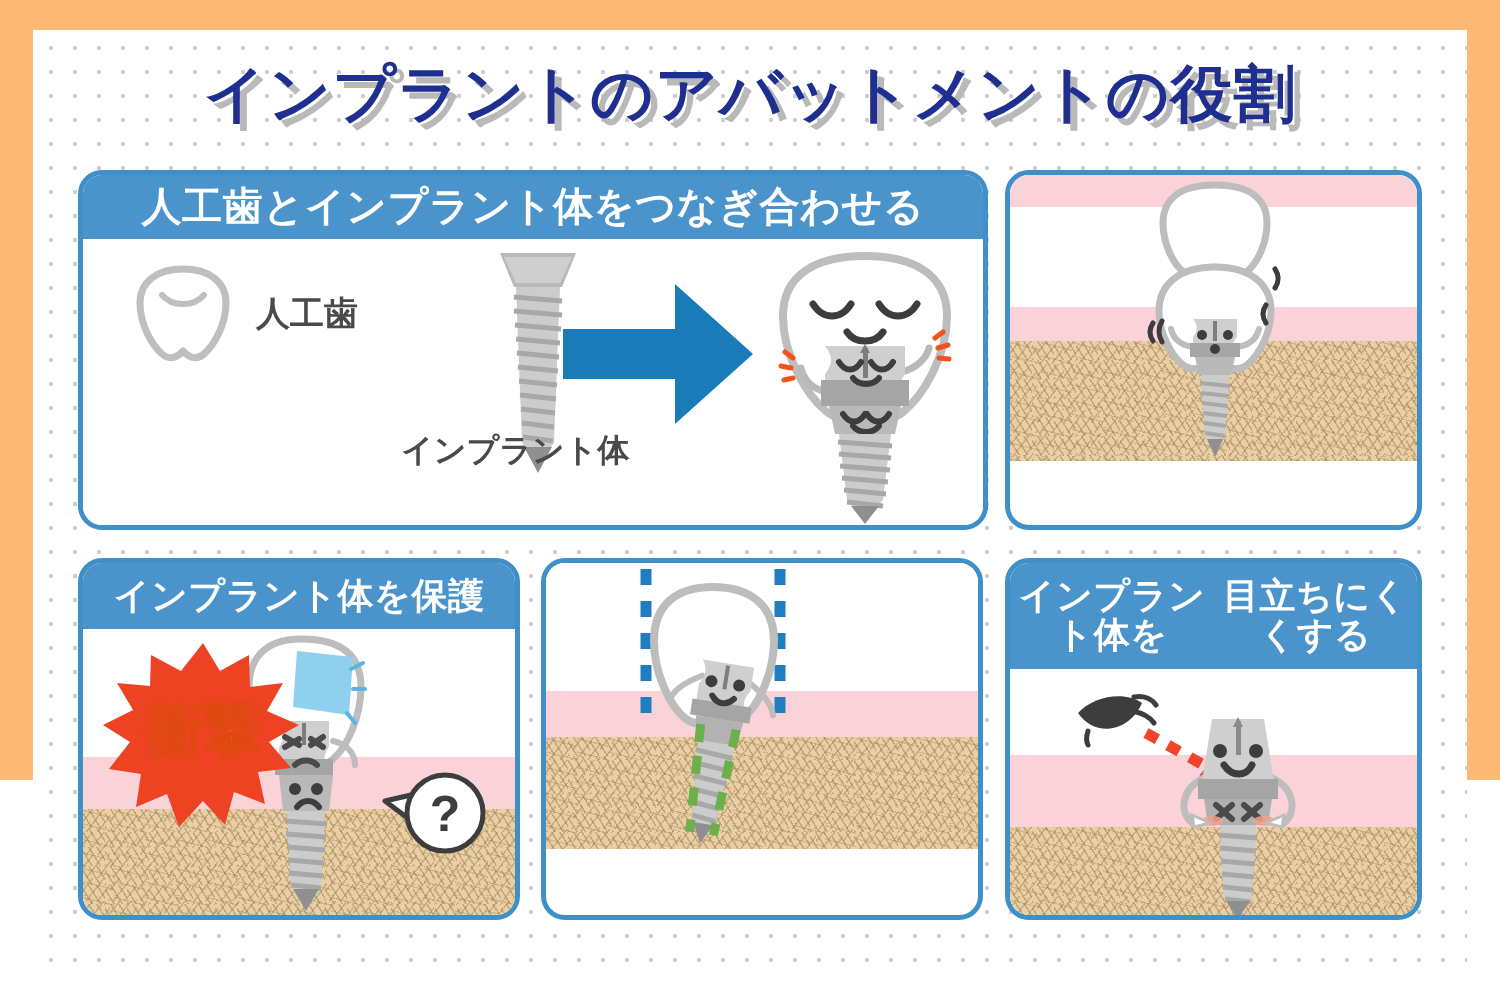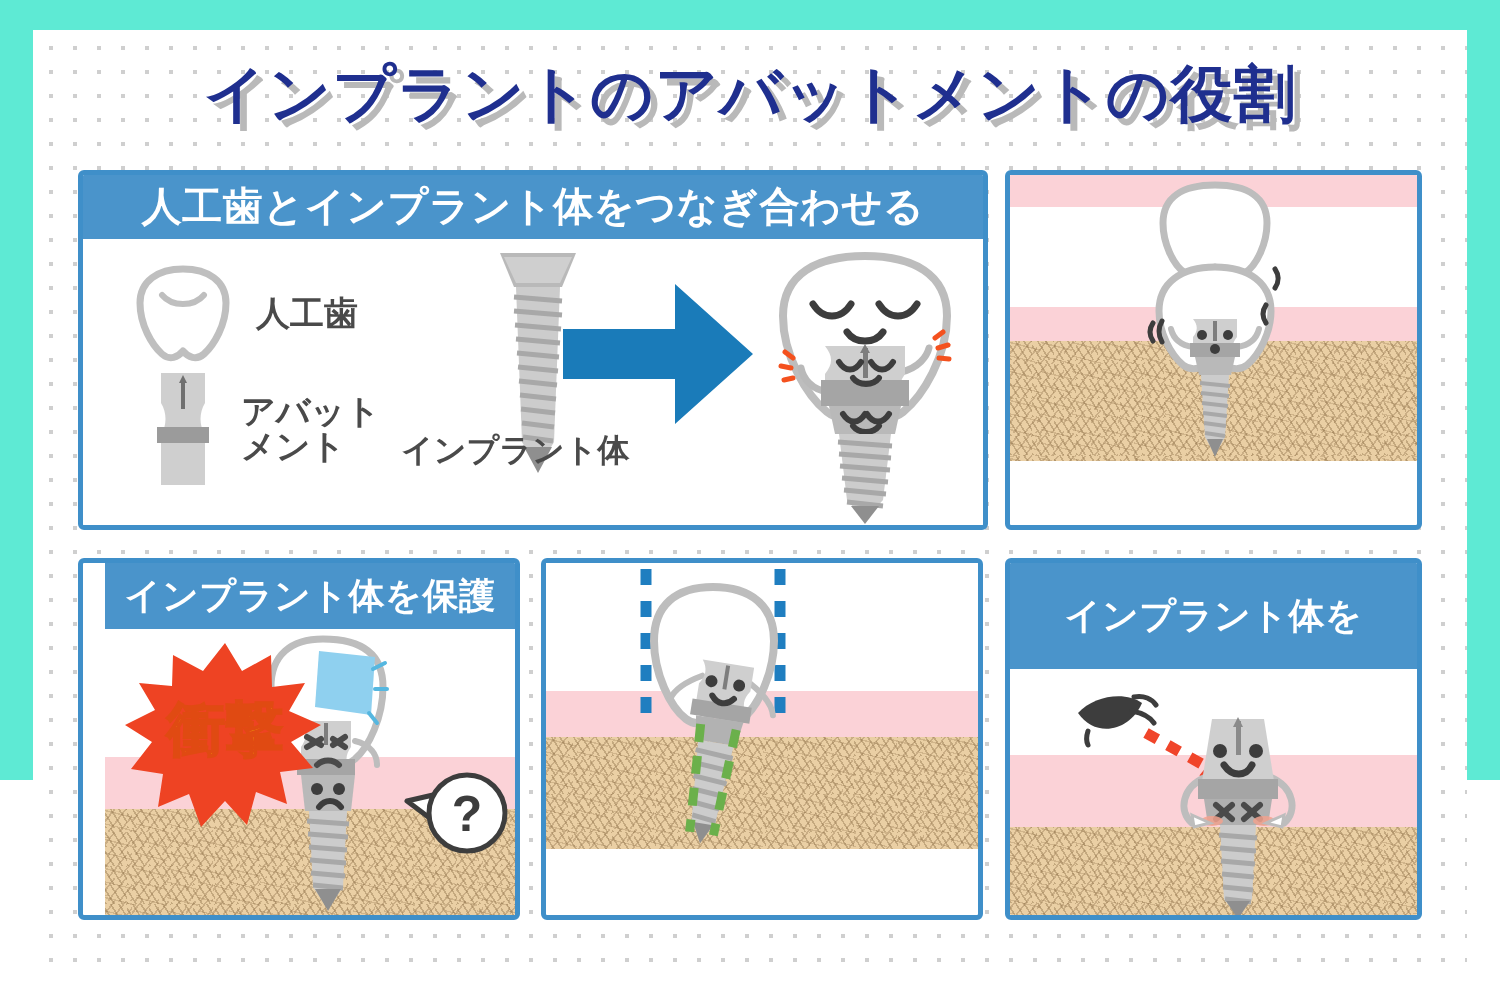--- a/index.html
+++ b/index.html
@@ -4,21 +4,21 @@
 <style>
   * { box-sizing: border-box; margin: 0; padding: 0; }
   html, body {
     width: 1500px; height: 1000px;
     font-family: "Liberation Sans", "DejaVu Sans", sans-serif;
     overflow: hidden;
   }
   #root {
     position: relative;
     width: 1500px; height: 780px;
-    background: #5eead4;
+    background: #fdba74;
   }
   
   #canvas {
     position: absolute;
     left: 33px; top: 30px;
     width: 1434px; height: 940px;
     background-color: #ffffff;
     background-image: radial-gradient(circle, #cfcfcf 2.2px, transparent 2.4px);
     background-size: 24px 24px;
     background-position: 6px 6px;
@@ -33,21 +33,21 @@
     font-weight: 700;
     letter-spacing: 1px;
     color: #1f2f8f;
     text-shadow: 7px 7px 0 #b9b9b9;
     white-space: nowrap;
   }
   
   .panel {
     position: absolute;
     border: 5px solid #3f8fc9;
-    border-radius: 6px;
+    border-radius: 24px;
     background: #ffffff;
     overflow: hidden;
   }
   .panel-head {
     background: #4a94cb;
     color: #ffffff;
     font-weight: 700;
     text-align: center;
     display: flex;
     align-items: center;
@@ -58,21 +58,21 @@
   .panel-body { position: relative; width: 100%; background: #fff; }
 
   #p1 { left: 45px;  top: 140px; width: 910px;  height: 360px; }
   #p1 .panel-head { height: 64px; font-size: 40px; }
   #p1 .panel-body { height: 286px; }
 
   #p2 { left: 972px; top: 140px; width: 417px; height: 360px; }
   #p2 .panel-head { height: 64px; font-size: 36px; }
   #p2 .panel-body { height: 286px; }
 
-  #p3 { left: 45px;  top: 528px; width: 442px; height: 362px; padding-left: 22px; }
+  #p3 { left: 45px;  top: 528px; width: 442px; height: 362px; }
   #p3 .panel-head { height: 66px; font-size: 36px; }
   #p3 .panel-body { height: 286px; }
 
   #p4 { left: 508px; top: 528px; width: 442px; height: 362px; }
   #p4 .panel-head { height: 66px; font-size: 36px; }
   #p4 .panel-body { height: 286px; }
 
   #p5 { left: 972px; top: 528px; width: 417px; height: 362px; }
   #p5 .panel-head { height: 106px; font-size: 36px; flex-direction: row; }
   #p5 .panel-body { height: 246px; }
@@ -119,30 +119,20 @@
       <div class="panel-body">
 
         <div class="legend-row" style="left:45px; top:20px;">
           <svg width="110" height="110" viewBox="0 0 110 110">
             <path d="M55 10 C30 10 12 22 12 44 C12 66 24 86 34 95 C42 102 50 98 55 92 C60 98 68 102 76 95 C86 86 98 66 98 44 C98 22 80 10 55 10 Z" fill="none" stroke="#bfbfbf" stroke-width="7" stroke-linejoin="round"></path>
             <path d="M34 36 C44 48 66 48 76 36" fill="none" stroke="#bfbfbf" stroke-width="6" stroke-linecap="round"></path>
           </svg>
           <div class="legend-label">人工歯</div>
         </div>
 
-        <div class="legend-row" style="left:60px; top:130px;">
-          <svg width="80" height="120" viewBox="0 0 80 120">
-            <path d="M18 4 H62 L62 34 C56 44 56 56 62 66 L62 116 H18 L18 66 C24 56 24 44 18 34 Z" fill="#cfcfcf"></path>
-            <rect x="14" y="58" width="52" height="16" fill="#9b9b9b"></rect>
-            <rect x="38" y="10" width="4" height="30" fill="#707070"></rect>
-            <path d="M36 14 L40 6 L44 14 Z" fill="#707070"></path>
-          </svg>
-          <div class="legend-label">アバット
-メント</div>
-        </div>
 
         <svg class="abs" style="left:395px; top:8px;" width="120" height="235" viewBox="0 0 120 235">
           <path d="M22 6 H98 L84 40 H36 Z" fill="#b9b9b9"></path>
           <path d="M26 10 H94 L82 36 H38 Z" fill="#cfcfcf"></path>
           <path d="M38 40 H82 L76 195 L60 222 L44 195 Z" fill="#cccccc"></path>
           <g stroke="#a8a8a8" stroke-width="5">
             <line x1="36" y1="50" x2="84" y2="54"></line>
             <line x1="36" y1="64" x2="84" y2="68"></line>
             <line x1="37" y1="78" x2="83" y2="82"></line>
             <line x1="38" y1="92" x2="82" y2="96"></line>
@@ -352,20 +342,21 @@
             <path d="M78 160 L84 268" fill="none" stroke="#6bb04b" stroke-width="9" stroke-dasharray="18 14"></path>
             <path d="M114 160 L108 268" fill="none" stroke="#6bb04b" stroke-width="9" stroke-dasharray="18 14"></path>
           </g>
         </svg>
       </div>
     </div>
 
     <div class="panel" id="p5">
       <div class="panel-head">
         <span>インプラント体を</span>
+        <span>目立ちにくくする</span>
       </div>
       <div class="panel-body">
         <div class="layer white" style="top:0px;   height:86px;"></div>
         <div class="layer gum" style="top:86px;  height:72px;"></div>
         <div class="layer bone" style="top:158px; height:88px;"></div>
 
         <svg class="abs" style="left:62px; top:18px;" width="90" height="70" viewBox="0 0 90 70">
           <path d="M6 26 C22 8 54 4 70 16 C58 44 24 52 6 26 Z" fill="#3d3d3d"></path>
           <path d="M62 10 C72 8 80 12 84 18" fill="none" stroke="#3d3d3d" stroke-width="5" stroke-linecap="round"></path>
           <path d="M60 24 C70 26 78 30 82 36" fill="none" stroke="#3d3d3d" stroke-width="5" stroke-linecap="round"></path>

